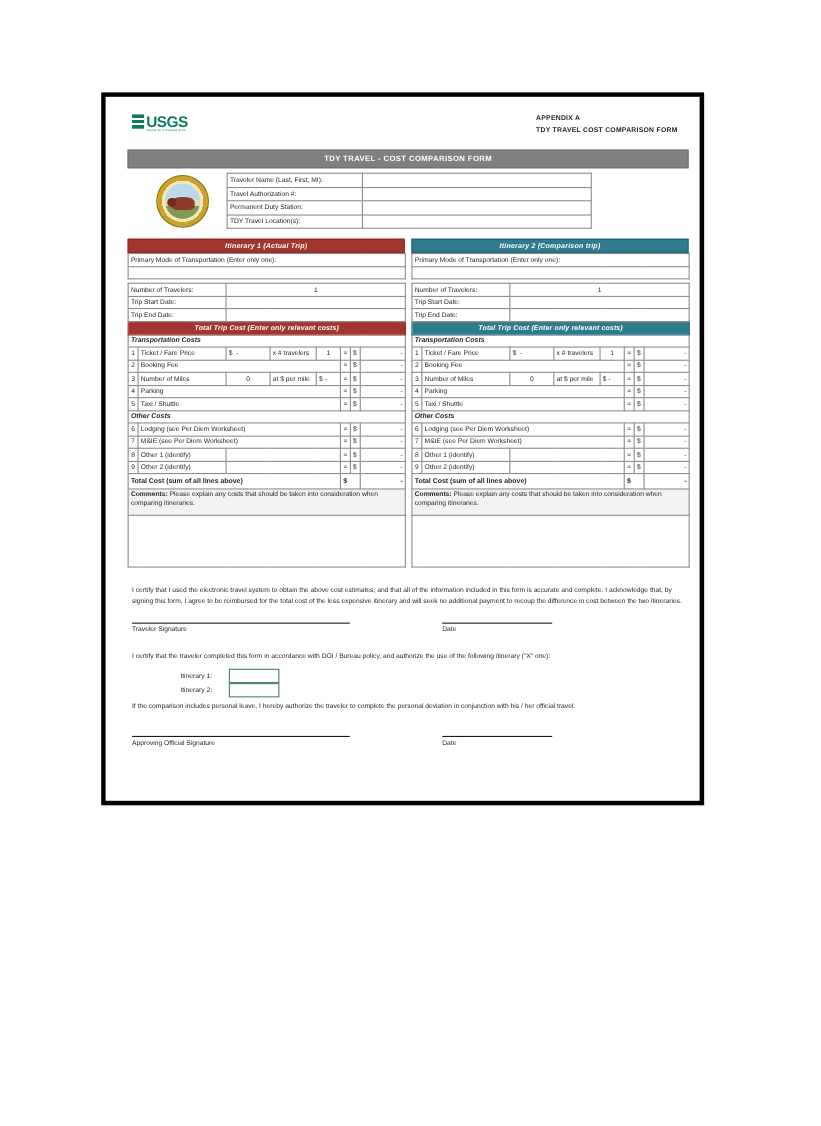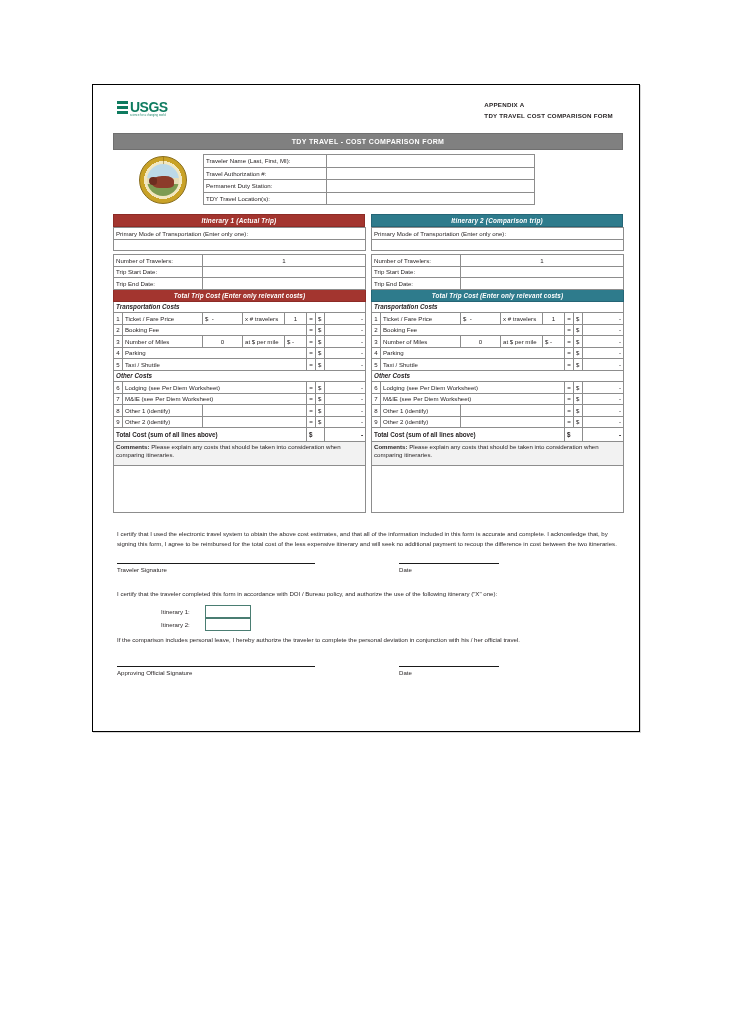--- a/index.html
+++ b/index.html
@@ -8,21 +8,21 @@
     background:#ffffff;
     font-family:"Liberation Sans", sans-serif;
     color:#231f20;
     overflow:hidden;
   }
   .page{
     position:absolute;
     left:92px; top:84px;
     width:548px; height:648px;
     background:#ffffff;
-    border:1px solid #000000;
+    border:4px solid #000000;
     box-sizing:border-box;
     box-shadow:1px 1px 0 #d8d8d8;
   }
   .inner{ position:absolute; left:20px; top:8px; width:510px; }
 
   
   .tophdr{ position:relative; height:40px; }
   .usgs{
     position:absolute; left:4px; top:7px;
     display:flex; align-items:flex-start;

